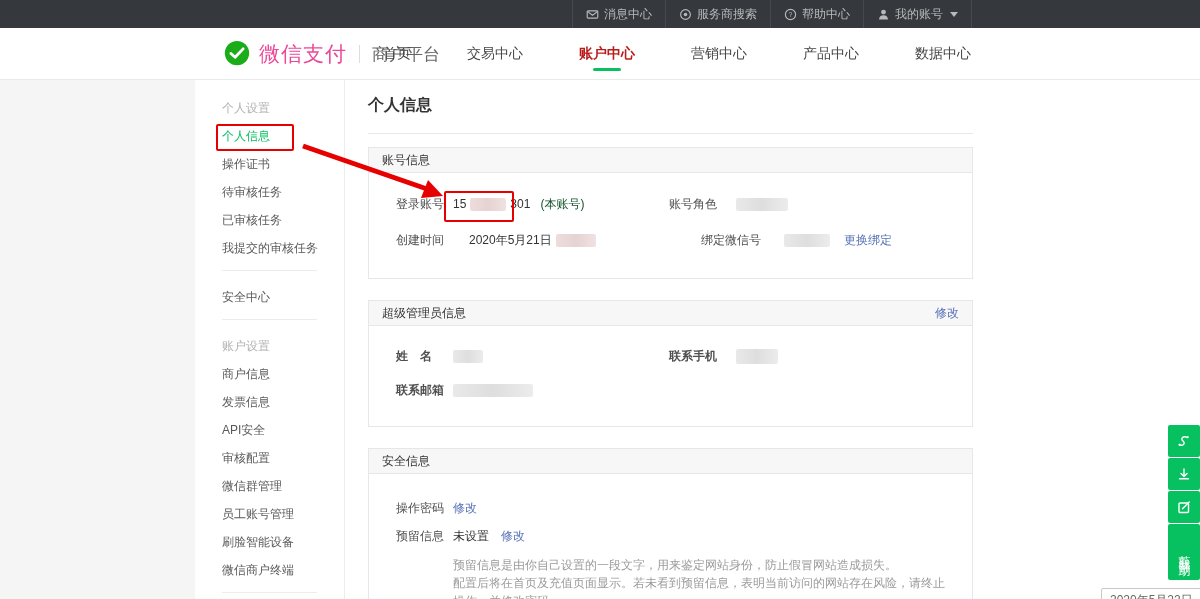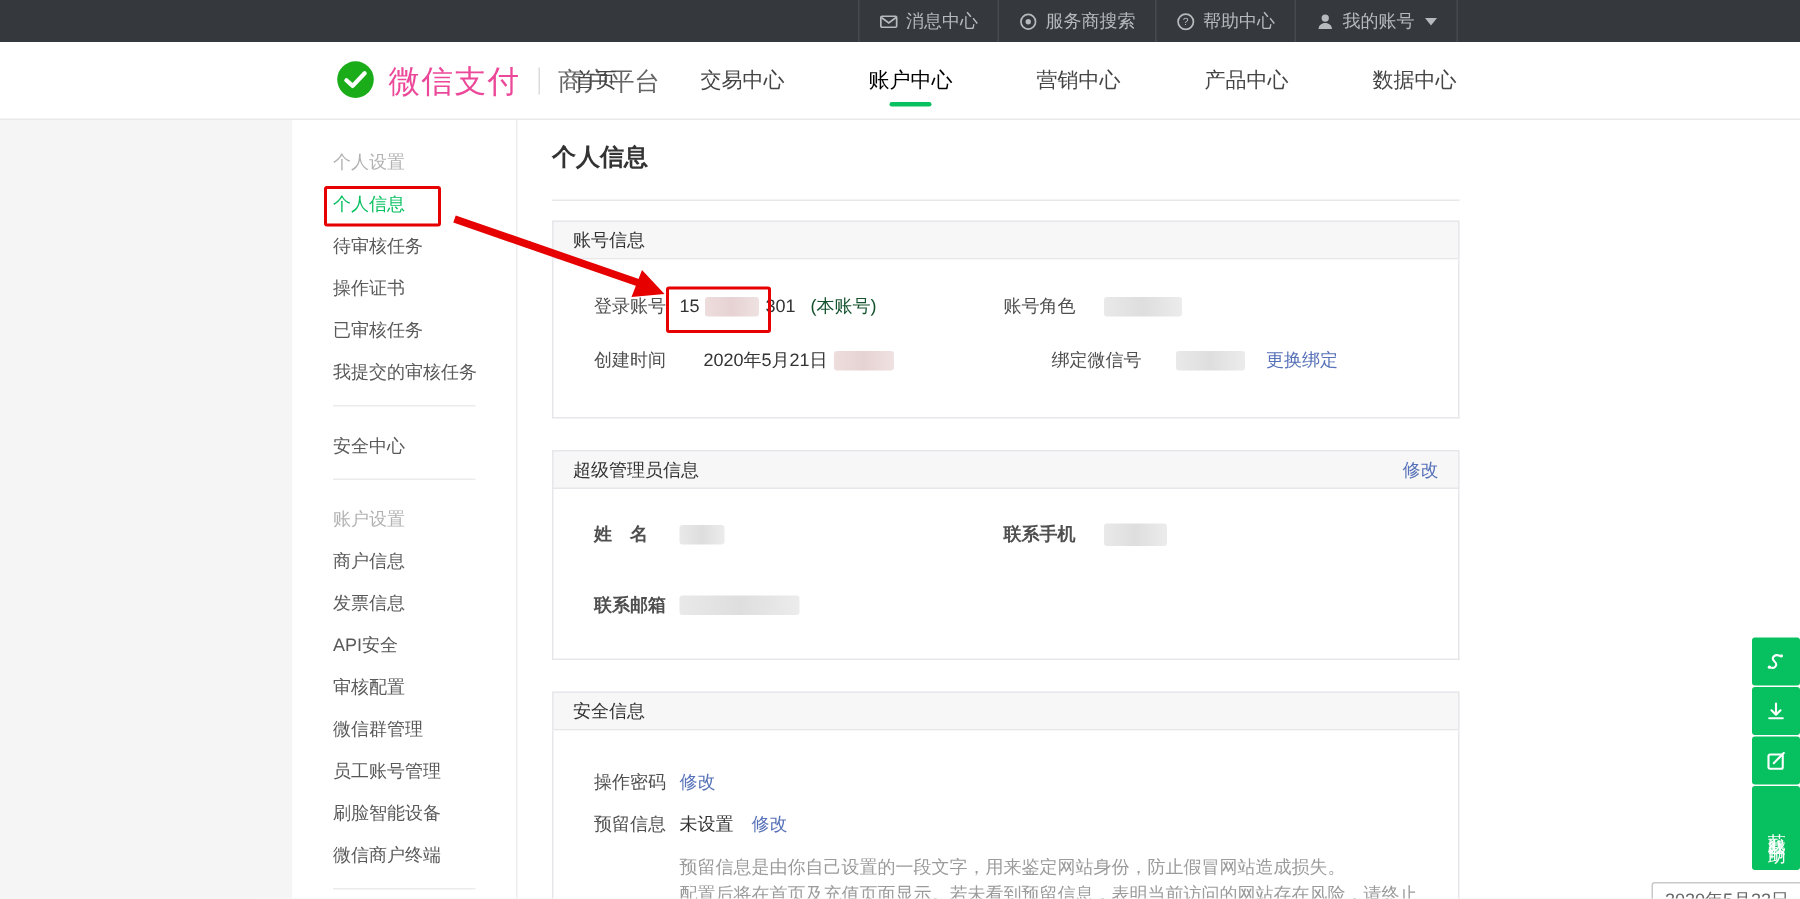--- a/index.html
+++ b/index.html
@@ -19,21 +19,21 @@
 
   
   .header { position:absolute; top:28px; left:0; width:1200px; height:52px; background:#fff;
             border-bottom:1px solid #e9e9e9; }
   .brand { position:absolute; left:222px; top:0; height:52px; display:flex; align-items:center; }
   .brand-name { font-size:21px; color:#ec4899; margin-left:7px; letter-spacing:1px; }
   .brand-divider { width:1px; height:18px; background:#dcdcdc; margin:0 12px; }
   .brand-sub { font-size:17px; color:#666; }
   .main-nav { position:absolute; right:227px; top:0; height:52px; display:flex; align-items:center; gap:52px; }
   .nav-item { position:relative; font-size:14px; color:#454545; cursor:pointer; padding:15px 2px; }
-  .nav-item.active { color:#000000; }
+  .nav-item.active { color:#b91c1c;font-weight:bold; }
   .nav-item.active::after { content:""; position:absolute; left:50%; transform:translateX(-50%);
             bottom:7px; width:28px; height:3px; background:#07c160; border-radius:2px; }
 
   
   .page-body { position:absolute; top:80px; left:0; width:1200px; height:519px; background:#fff; }
   .left-strip { position:absolute; left:0; top:0; width:195px; height:100%; background:#f5f5f5; }
   .sidebar { position:absolute; left:195px; top:0; width:150px; height:100%; background:#fff;
              border-right:1px solid #ededed; padding:14px 0 0 27px; }
   .side-row { height:28px; line-height:28px; font-size:12px; color:#595959; cursor:pointer; }
   .side-header { height:28px; line-height:28px; font-size:12px; color:#b2b2b2; cursor:default;font-family:Liberation Serif, serif; }
@@ -52,21 +52,21 @@
   .link { color:#5671b8; font-size:12px; cursor:pointer; text-decoration:none; }
   .info-row { display:grid; grid-template-columns:57px 216px 67px 1fr; align-items:center;
               height:28px; margin-left:27px; font-size:12px; }
   .lbl { color:#4f4f4f; }
   .val { color:#333; display:flex; align-items:center; gap:4px; }
   .blur { display:inline-block; height:13px; border-radius:2px;
           background:linear-gradient(90deg,#e9e9e9,#dedede,#ececec); }
   .blur.pink { background:linear-gradient(90deg,#eedddd,#e6d2d2,#f0e2e2); }
   .tag-green { color:#14532d; margin-left:6px; }
   .acct-bd { padding:17px 0 24px; } .acct-bd .info-row + .info-row { margin-top:8px;gap:16px; }
-  .admin-bd { padding:16px 0 22px;font-weight:bold; } .admin-bd .info-row + .info-row { margin-top:19px; }
+  .admin-bd { padding:16px 0 22px;font-weight:bold; } .admin-bd .info-row + .info-row { margin-top:6px; }
   .sec-bd { padding:20px 0 20px; }
   .sec-row { display:grid; grid-template-columns:57px 1fr; align-items:center; height:28px;
              margin-left:27px; font-size:12px; }
   .sec-desc { margin:6px 20px 0 84px; font-size:12px; color:#9b9b9b; line-height:18px; }
 
   
   .float-bar { position:absolute; right:0; top:345px; width:32px; z-index:4; }
   .fb-btn { width:32px; height:32px; background:#07c160; margin-bottom:1px; display:flex;
             align-items:center; justify-content:center; border-radius:2px; cursor:pointer; }
   .fb-help { width:32px; height:56px; background:#07c160; border-radius:2px; display:flex;
@@ -142,22 +142,22 @@
       <span class="nav-item">数据中心</span>
     </nav>
   </div>
 
   <div class="page-body">
     <div class="left-strip"></div>
 
     <aside class="sidebar">
       <div class="side-header">个人设置</div>
       <div class="side-row active">个人信息</div>
+      <div class="side-row">操作证书</div>
       <div class="side-row">待审核任务</div>
-      <div class="side-row">操作证书</div>
       <div class="side-row">已审核任务</div>
       <div class="side-row">我提交的审核任务</div>
       <hr class="side-divider">
       <div class="side-row">安全中心</div>
       <hr class="side-divider">
       <div class="side-header">账户设置</div>
       <div class="side-row">商户信息</div>
       <div class="side-row">发票信息</div>
       <div class="side-row">API安全</div>
       <div class="side-row">审核配置</div>

